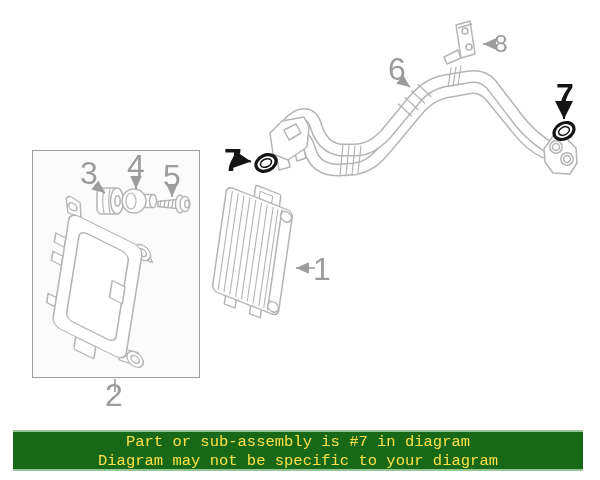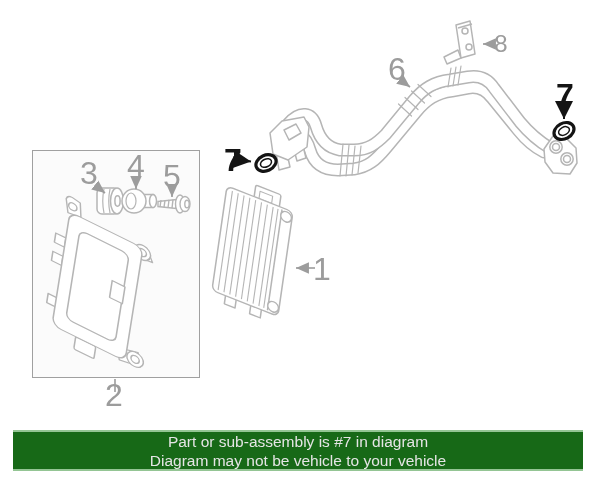--- a/index.html
+++ b/index.html
@@ -204,18 +204,18 @@
   <g transform="rotate(-25 266 163)">
     <ellipse cx="266" cy="163" rx="10.5" ry="7.8" fill="#ffffff" stroke="#141414" stroke-width="3.2"></ellipse>
     <ellipse cx="266" cy="163" rx="5.8" ry="3.9" fill="none" stroke="#141414" stroke-width="1.5"></ellipse>
   </g>
   <g transform="rotate(-28 564 131)">
     <ellipse cx="564" cy="131" rx="10.5" ry="7.8" fill="#ffffff" stroke="#141414" stroke-width="3.2"></ellipse>
     <ellipse cx="564" cy="131" rx="5.8" ry="3.9" fill="none" stroke="#141414" stroke-width="1.5"></ellipse>
   </g>
 </svg>
 
-<div class="banner" style="background: rgb(23, 105, 23); border-top-color: rgb(148, 197, 148); border-bottom-color: rgb(148, 197, 148); color: #e5e5e5;">
+<div class="banner" style="background: rgb(23, 105, 23); border-top-color: rgb(148, 197, 148); border-bottom-color: rgb(148, 197, 148); color: #fde047; font-family: Liberation Mono, monospace;">
   <div>Part or sub-assembly is #7 in diagram</div>
-  <div>Diagram may not be vehicle to your vehicle</div>
+  <div>Diagram may not be specific to your diagram</div>
 </div>
 
 </div>
 
 </body></html>

